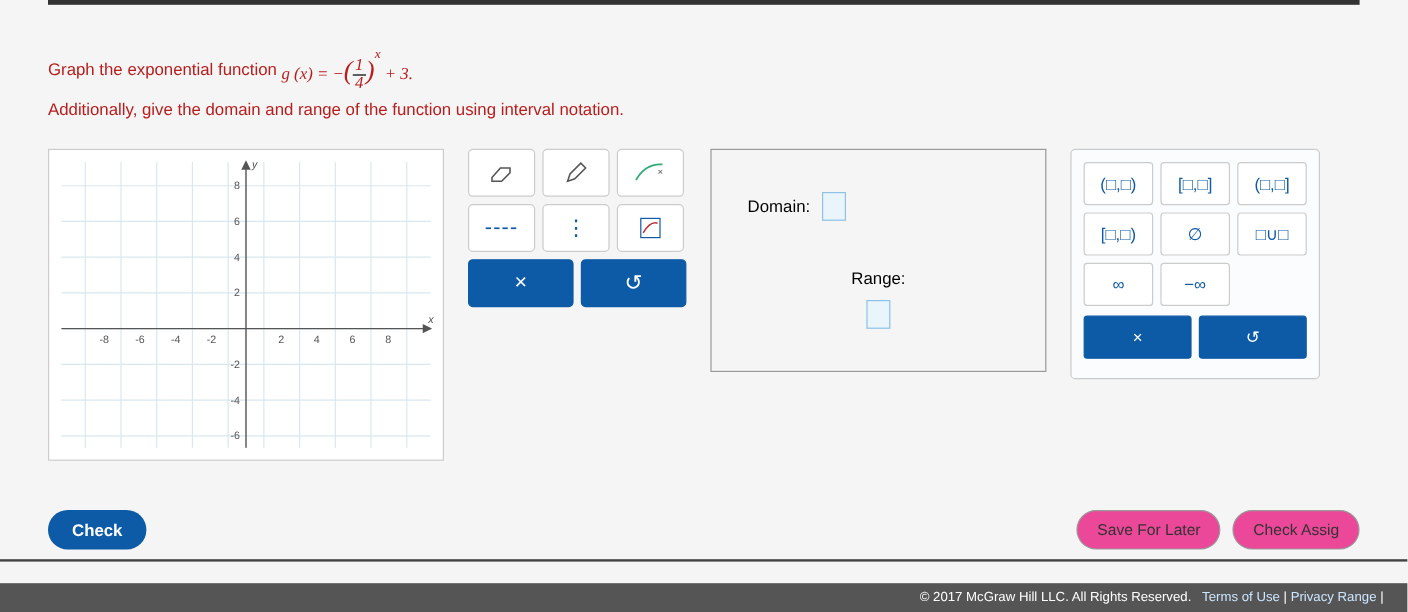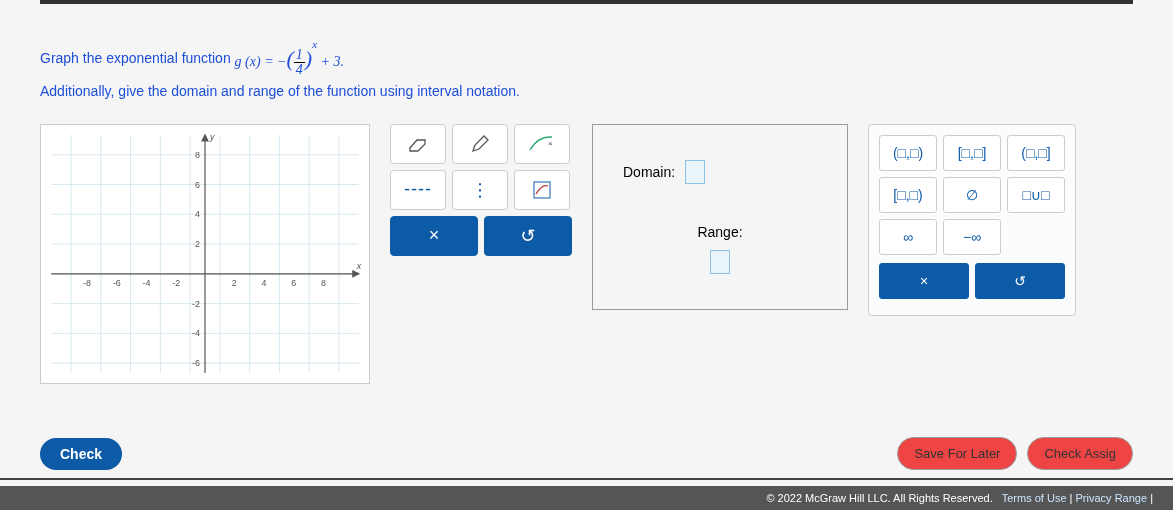--- a/index.html
+++ b/index.html
@@ -1,39 +1,39 @@
 <!DOCTYPE html>
 <html><head>
 <meta charset="utf-8">
 <style>
 * { box-sizing: border-box; margin: 0; padding: 0; }
 body { font-family: Arial, sans-serif; font-size: 14px; background: #f5f5f5; width: 1173px; height: 510px; overflow: hidden; position: relative; }
 .container { padding: 20px 40px 0 40px; }
 .top-bar { height: 4px; background: #333; margin: 0 40px 15px 40px; }
-.instructions { margin-bottom: 20px; line-height: 1.8; color: #1d4ed8; }
+.instructions { margin-bottom: 20px; line-height: 1.8; color: #b91c1c; }
 .instructions .math { font-family: "Times New Roman", serif; font-style: italic; }
 .work-area { display: flex; gap: 20px; align-items: flex-start; }
 .graph-box { width: 330px; height: 260px; background: #fff; border: 1px solid #ccc; position: relative; }
 .graph-svg { width: 100%; height: 100%; }
 .toolbox { display: flex; flex-direction: column; gap: 6px; }
 .tool-row { display: flex; gap: 6px; }
 .tool-btn { width: 56px; height: 40px; background: #fff; border: 1px solid #ccc; border-radius: 4px; display: flex; align-items: center; justify-content: center; cursor: pointer; font-size: 18px; }
 .tool-btn.blue { background: #0d5aa7; color: #fff; border-color: #0d5aa7; width: 88px; }
-.answer-box { border: 1px solid #999; padding: 20px 30px; width: 256px; }
+.answer-box { border: 1px solid #999; padding: 20px 30px; width: 280px; }
 .answer-row { display: flex; align-items: center; gap: 10px; margin: 15px 0; }
 .answer-row label { font-size: 14px; }
 .answer-input { width: 20px; height: 24px; border: 1px solid #8cc2e6; background: #eaf4fb; }
 .keypad { border: 1px solid #ccc; padding: 10px; border-radius: 4px; background: #fafcfd; }
 .keypad-row { display: flex; gap: 6px; margin-bottom: 6px; }
 .keypad-btn { width: 58px; height: 36px; background: #fff; border: 1px solid #ccc; border-radius: 3px; display: flex; align-items: center; justify-content: center; cursor: pointer; font-size: 14px; color: #0d5aa7; }
 .keypad-btn.blue { background: #0d5aa7; color: #fff; border-color: #0d5aa7; width: 90px; }
-.bottom-bar { position: absolute; bottom: 30px; left: 0; right: 0; padding: 0 40px; display: flex; justify-content: space-between; align-items: center; border-bottom: 2px solid #444; padding-bottom: 8px;}
+.bottom-bar { position: absolute; bottom: 42px; left: 0; right: 0; padding: 0 40px; display: flex; justify-content: space-between; border-bottom: 2px solid #444; padding-bottom: 8px;}
 .check-btn { background: #0d5aa7; color: #fff; border: none; border-radius: 18px; padding: 8px 20px; font-weight: bold; cursor: pointer; font-size: 14px;}
 .right-btns { display: flex; gap: 10px; }
-.pill-btn { background: #ef4444; border: 1px solid #999; border-radius: 18px; padding: 8px 16px; cursor: pointer; font-size: 13px; color: #333;}
+.pill-btn { background: #ec4899; border: 1px solid #999; border-radius: 18px; padding: 8px 16px; cursor: pointer; font-size: 13px; color: #333;}
 .footer { position: absolute; bottom: 0; left: 0; right: 0; background: #555; color: #fff; font-size: 11px; text-align: right; padding: 6px 20px; }
 .footer a { color: #cce6ff; text-decoration: none; }
 </style>
 </head>
 <body>
 
 <div class="top-bar"></div>
 
 <div class="container">
 
@@ -181,18 +181,18 @@
 
 <div class="bottom-bar">
   <button class="check-btn">Check</button>
   <div class="right-btns">
     <button class="pill-btn">Save For Later</button>
     <button class="pill-btn">Check Assig</button>
   </div>
 </div>
 
 <div class="footer">
-  <span>© 2022 McGraw Hill LLC. All Rights Reserved.</span>&nbsp;&nbsp;
+  <span>© 2017 McGraw Hill LLC. All Rights Reserved.</span>&nbsp;&nbsp;
   <a href="#">Terms of Use</a>
   <span> | </span>
   <a href="#">Privacy Range</a>
   <span> | </span>
 </div>
 
 </body></html>

